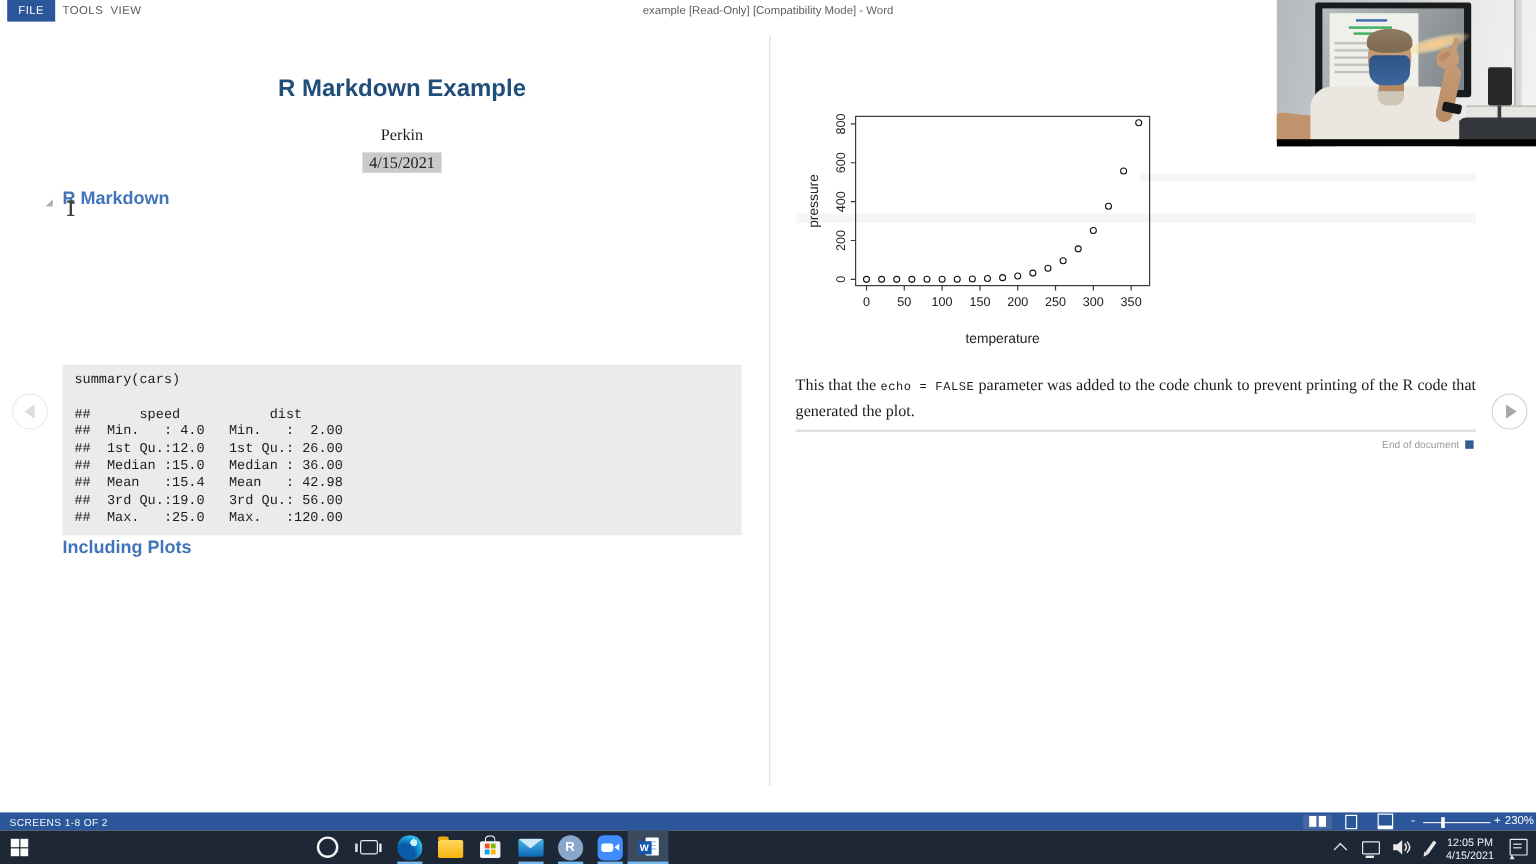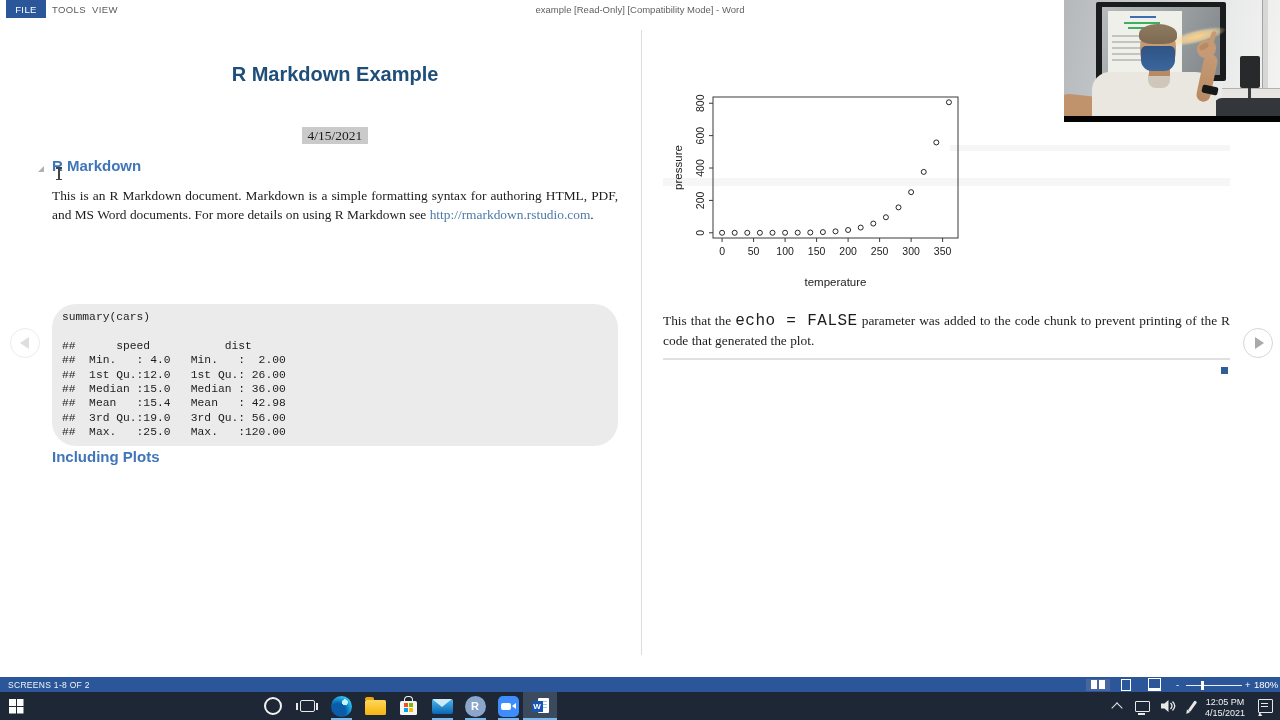--- a/index.html
+++ b/index.html
@@ -25,23 +25,23 @@
   .h2{left:52px;top:448px;font-size:15px;font-weight:bold;color:#4076b9;}
   .collapse-tri{left:38px;top:166px;width:0;height:0;border-bottom:6px solid #b0b0b0;border-left:6px solid transparent;}
   .ibeam{left:58px;top:167px;width:1.5px;height:13px;background:#444;}
   .ibeam::before,.ibeam::after{content:"";position:absolute;left:-2px;width:5.5px;height:1.5px;background:#444;}
   .ibeam::before{top:0}.ibeam::after{bottom:0}
   .para{left:52px;width:566px;font-size:13.4px;line-height:19.4px;text-align:justify;}
   .p1{top:186px;} .p2{top:245px;} .p3{top:476px;text-align:left;}
   .doc-link{color:#4e7aa8;text-decoration:none;}
   .codeblock{left:52px;top:304px;width:546px;background:#ebebeb;padding:6px 10px;margin:0;
              font-family:"Liberation Mono","DejaVu Sans Mono",monospace;font-size:11.3px;line-height:14.4px;
-             color:#1d1d1d;white-space:pre;border-radius:24px;}
+             color:#1d1d1d;white-space:pre;}
   .note{left:663px;top:311px;width:567px;font-size:13.4px;line-height:19.4px;text-align:justify;}
-  .note-code{font-family:"Liberation Mono","DejaVu Sans Mono",monospace;font-size:16px;letter-spacing:.5px;}
+  .note-code{font-family:"Liberation Mono","DejaVu Sans Mono",monospace;font-size:10px;letter-spacing:.5px;}
   .col-divider{left:641px;top:30px;width:1px;height:625px;background:#dcdcdc;}
   .end-rule{left:663px;top:358px;width:567px;height:1.5px;background:#e0e0e0;}
   .end-doc{left:663px;top:365px;width:553px;text-align:right;font-size:8.5px;color:#9b9b9b;}
   .end-square{left:1221px;top:367px;width:7px;height:7px;background:#2f5e95;}
   .artifact{background:rgba(0,0,0,0.035);}
 
   
   .nav-circle{width:28px;height:28px;border-radius:50%;display:flex;align-items:center;justify-content:center;}
   .nav-left{left:10px;top:328px;border:1.5px solid #ececec;}
   .nav-right{left:1243px;top:328px;border:1.5px solid #d6d6d6;}
@@ -159,27 +159,27 @@
 <div id="screen">
 
   <div class="abs menubar">
     <div class="abs file-tab">FILE</div>
     <div class="abs menu-item" style="left:52px;">TOOLS</div>
     <div class="abs menu-item" style="left:92px;">VIEW</div>
     <div class="abs win-title">example [Read-Only] [Compatibility Mode] - Word</div>
   </div>
 
   <div class="abs doc-serif doc-title" style="font-family:'Liberation Sans',sans-serif;">R Markdown Example</div>
+  <div class="abs doc-serif doc-author">Perkin</div>
   <div class="abs doc-serif doc-date-row"><span class="hl">4/15/2021</span></div>
 
   <div class="abs collapse-tri"></div>
   <div class="abs h1">R Markdown</div>
   <div class="abs ibeam"></div>
 
-  <div class="abs doc-serif para p1"><span>This is an R Markdown document. Markdown is a simple formatting syntax for authoring HTML, PDF, and MS Word documents. For more details on using R Markdown see </span><a class="doc-link" href="#">http://rmarkdown.rstudio.com</a><span>.</span></div>
 
 
   <pre class="abs codeblock">summary(cars)
 
 ##      speed           dist
 ##  Min.   : 4.0   Min.   :  2.00
 ##  1st Qu.:12.0   1st Qu.: 26.00
 ##  Median :15.0   Median : 36.00
 ##  Mean   :15.4   Mean   : 42.98
 ##  3rd Qu.:19.0   3rd Qu.: 56.00
@@ -239,20 +239,21 @@
         <circle cx="260.72016460905354" cy="89.9042259990813" r="2.5" fill="none" stroke="#111" stroke-width="0.9"></circle>
         <circle cx="273.3230452674897" cy="60.43477262287551" r="2.5" fill="none" stroke="#111" stroke-width="0.9"></circle>
         <circle cx="285.925925925926" cy="20.278594395957754" r="2.5" fill="none" stroke="#111" stroke-width="0.9"></circle>
         <text x="172.5" y="204" text-anchor="middle" font-size="11.5" fill="#222">temperature</text>
         <text x="19" y="85.5" text-anchor="middle" font-size="11.5" fill="#222" transform="rotate(-90 19 85.5)">pressure</text>
       </svg></div>
 
   <div class="abs doc-serif note"><span>This that the </span><span class="note-code">echo = FALSE</span><span> parameter was added to the code chunk to prevent printing of the R code that generated the plot.</span></div>
 
   <div class="abs end-rule"></div>
+  <div class="abs end-doc">End of document</div>
   <div class="abs end-square"></div>
 
   <div class="abs nav-circle nav-left">
       <div class="tri-left"></div>
     </div>
   <div class="abs nav-circle nav-right">
       <div class="tri-right"></div>
     </div>
 
   <div class="abs webcam">
@@ -298,21 +299,21 @@
   <div class="abs sb-viewbtn" style="left:1114px;">
       <div class="vb-page"></div>
     </div>
   <div class="abs sb-viewbtn" style="left:1142px;">
       <div class="vb-web"></div>
     </div>
   <div class="abs sb-zoomtext" style="left:1176px;">-</div>
   <div class="abs zoom-track"></div>
   <div class="abs zoom-thumb"></div>
   <div class="abs sb-zoomtext" style="left:1245px;">+</div>
-  <div class="abs sb-zoomtext" style="left:1254px;">180%</div>
+  <div class="abs sb-zoomtext" style="left:1254px;">230%</div>
 
   <div class="abs taskbar"></div>
   <div class="abs tb-slot" style="left:2px;">
       <div class="start-logo"></div>
     </div>
   <div class="abs tb-slot" style="left:259px;">
       <div class="ring"></div>
     </div>
   <div class="abs tb-slot" style="left:293px;">
       <div class="tvicon"></div>

